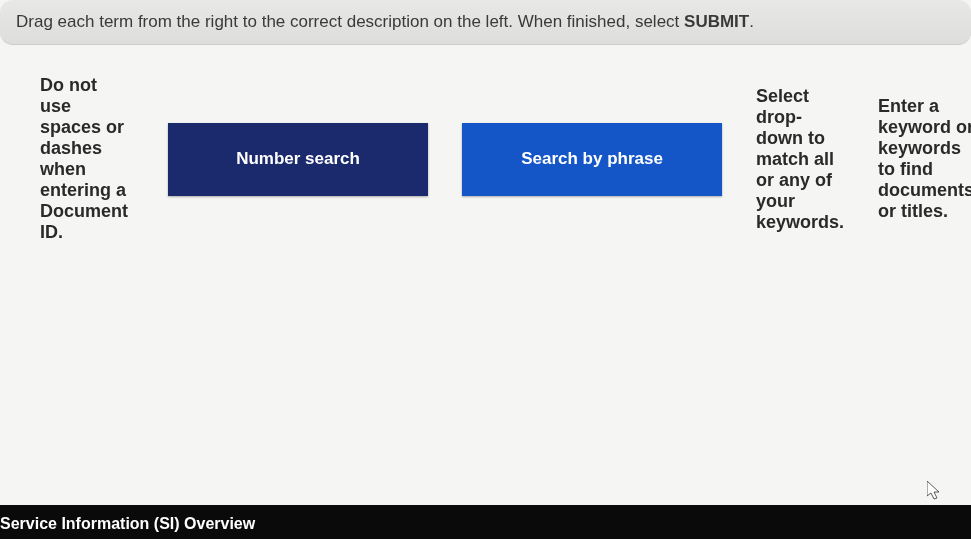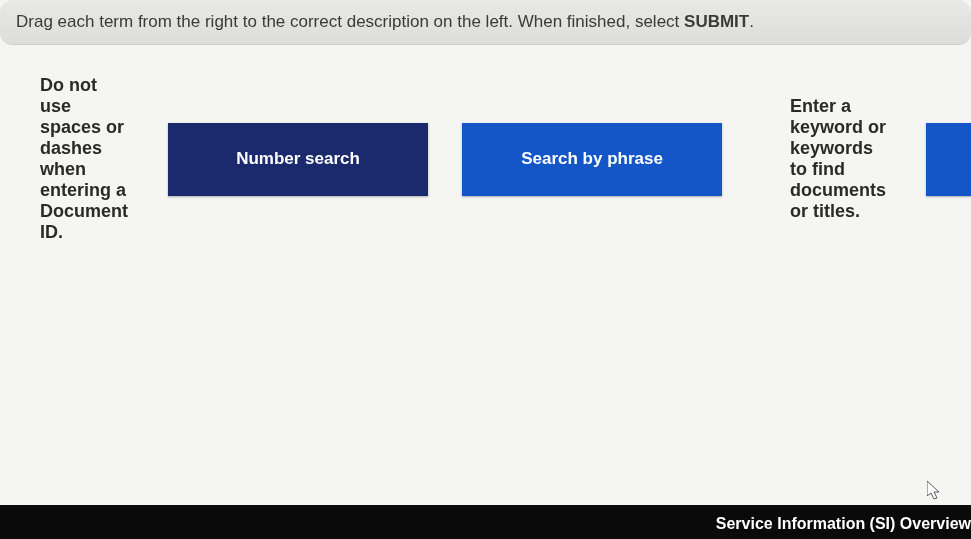--- a/index.html
+++ b/index.html
@@ -63,21 +63,21 @@
       background: #1456c7;
       text-align: center;
     }
     .footer {
       position: absolute;
       bottom: 0;
       left: 0;
       right: 0;
       background: #0a0a0a;
       color: #ffffff;
-      text-align: right;
+      text-align: left;
       padding: 10px 0 6px 0;
       font-size: 16px;
       font-weight: 600;
     }
     .cursor {
       position: absolute;
       bottom: 38px;
       right: 28px;
       width: 16px;
       height: 20px;
@@ -97,20 +97,21 @@
     <div class="term-box term-dark">
       <span>Number search</span>
     </div>
   </div>
   <div class="row">
     <div class="term-box term-blue">
       <span>Search by phrase</span>
     </div>
   </div>
   <div class="row">
+    <div class="description">Select drop-down to match all or any of your keywords.</div>
   </div>
   <div class="row">
     <div class="description">Enter a keyword or keywords to find documents or titles.</div>
     <div class="term-box term-blue">
       <span>Search filter</span>
     </div>
   </div>
 </div>
 
 <div class="footer">

